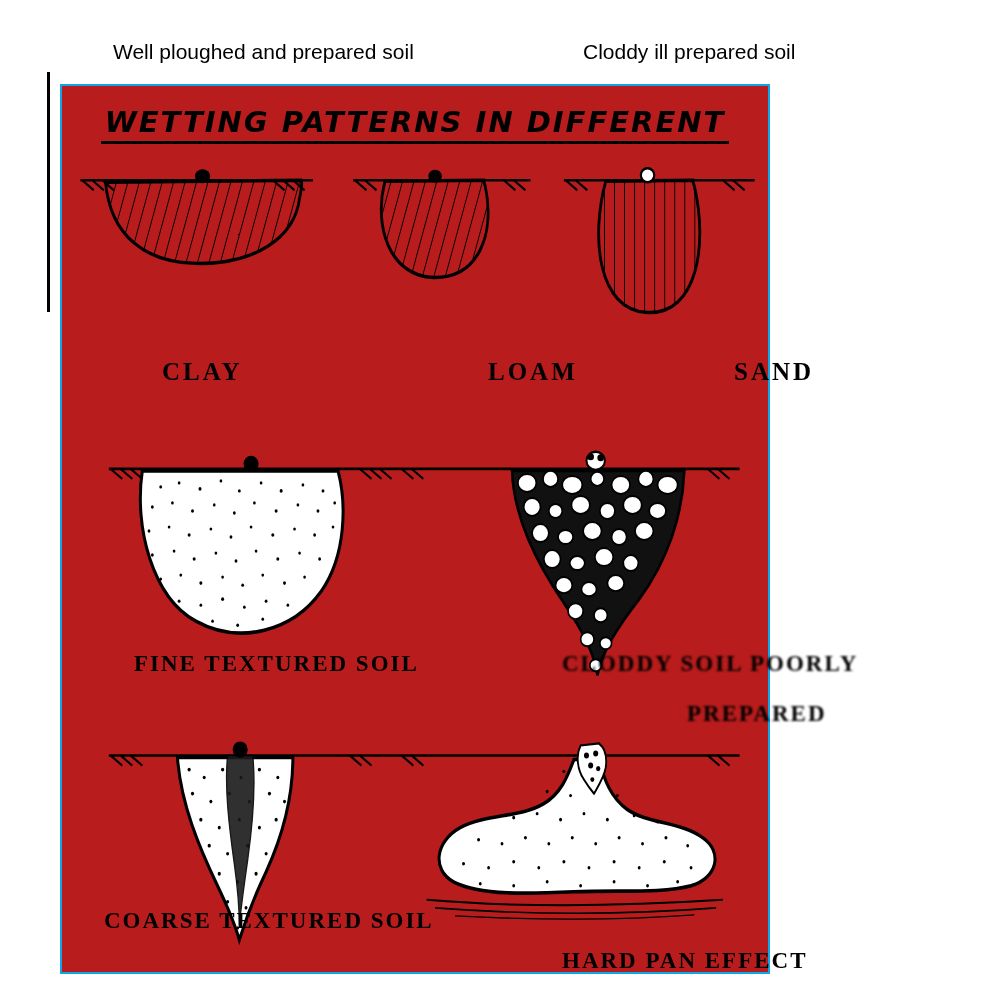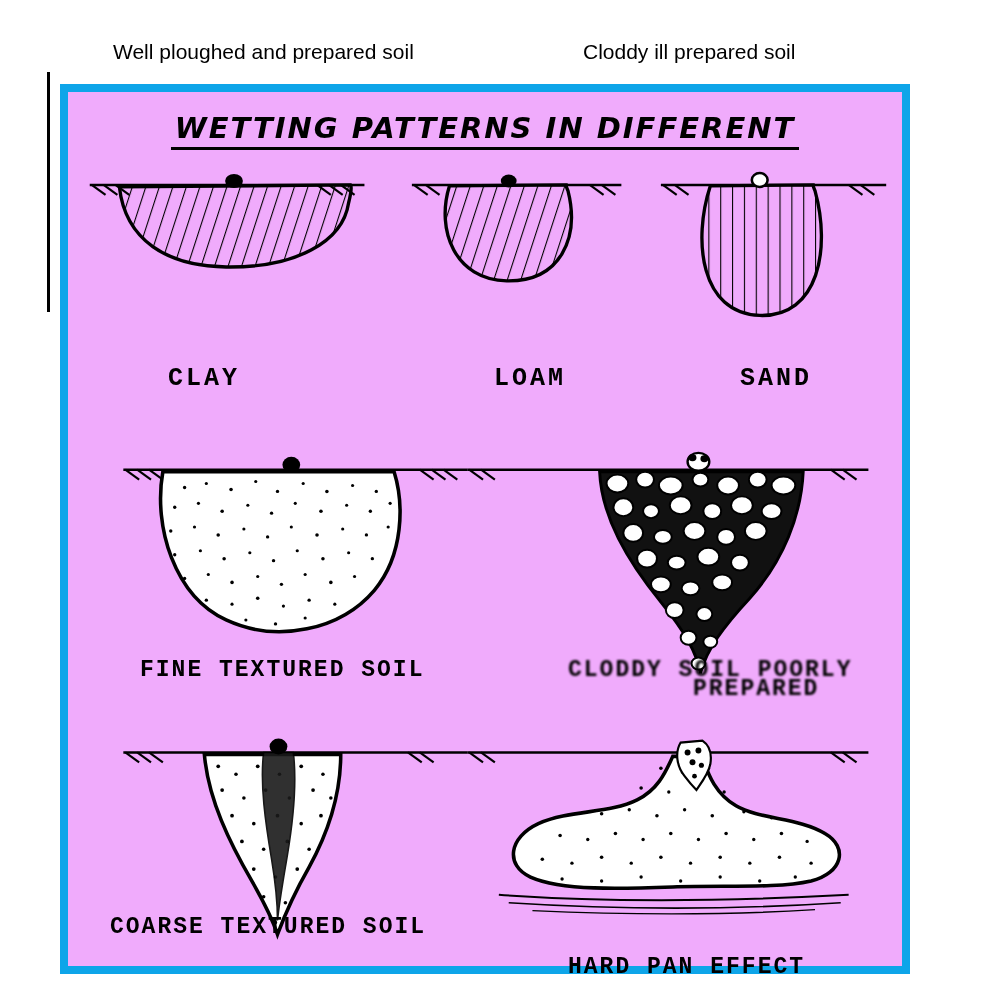--- a/index.html
+++ b/index.html
@@ -38,24 +38,24 @@
     position: absolute;
     background: #000;
   }
   .stray-tick.v1 { left: 47px;  top: 72px;  width: 3px;  height: 240px; }
 
   
   .plate {
     position: absolute;
     left: 60px;
     top: 84px;
-    width: 850px;
+    width: 710px;
     height: 890px;
-    border: 8px solid #0ea5e9;
-    background: #f0abfc;
+    border: 2px solid #0ea5e9;
+    background: #b91c1c;
     box-sizing: border-box;
   }
 
   
   .headline {
     position: absolute;
     left: 0;
     top: 18px;
     width: 100%;
     text-align: center;
@@ -70,21 +70,21 @@
   .headline .l1, .headline .l2 {
     display: inline-block;
     border-bottom: 3px solid #000;
     padding: 0 4px 1px 4px;
   }
   .headline .l2 { margin-top: 3px; letter-spacing: 4px; }
 
   
   .fig-label {
     position: absolute;
-    font-family: Liberation Mono, monospace;
+    font-family: Liberation Serif, serif;
     font-weight: bold;
     font-size: 25px;
     letter-spacing: 3px;
     color: #000;
     white-space: nowrap;
   }
   .fig-label.small { font-size: 23px; letter-spacing: 2px; }
 
   .blurred {
     filter: blur(0.9px);
@@ -397,18 +397,18 @@
     </g>
   </svg>
 
   <div class="fig-label" style="left:100px; top:272px;">CLAY</div>
   <div class="fig-label" style="left:426px; top:272px;">LOAM</div>
   <div class="fig-label" style="left:672px; top:272px;">SAND</div>
 
   <div class="fig-label small" style="left:72px; top:565px;">FINE   TEXTURED SOIL</div>
 
   <div class="fig-label small blurred" style="left:500px; top:565px;">CLODDY SOIL POORLY</div>
-  <div class="fig-label small blurred" style="left:582px; top:584px;padding-left:43px;">PREPARED</div>
+  <div class="fig-label small blurred" style="left:582px; top:615px;padding-left:43px;">PREPARED</div>
 
   <div class="fig-label small" style="left:42px; top:822px;">COARSE  TEXTURED SOIL</div>
   <div class="fig-label small" style="left:500px; top:822px;margin-top:40px;">HARD  PAN  EFFECT</div>
 
 </div>
 
 </body></html>

